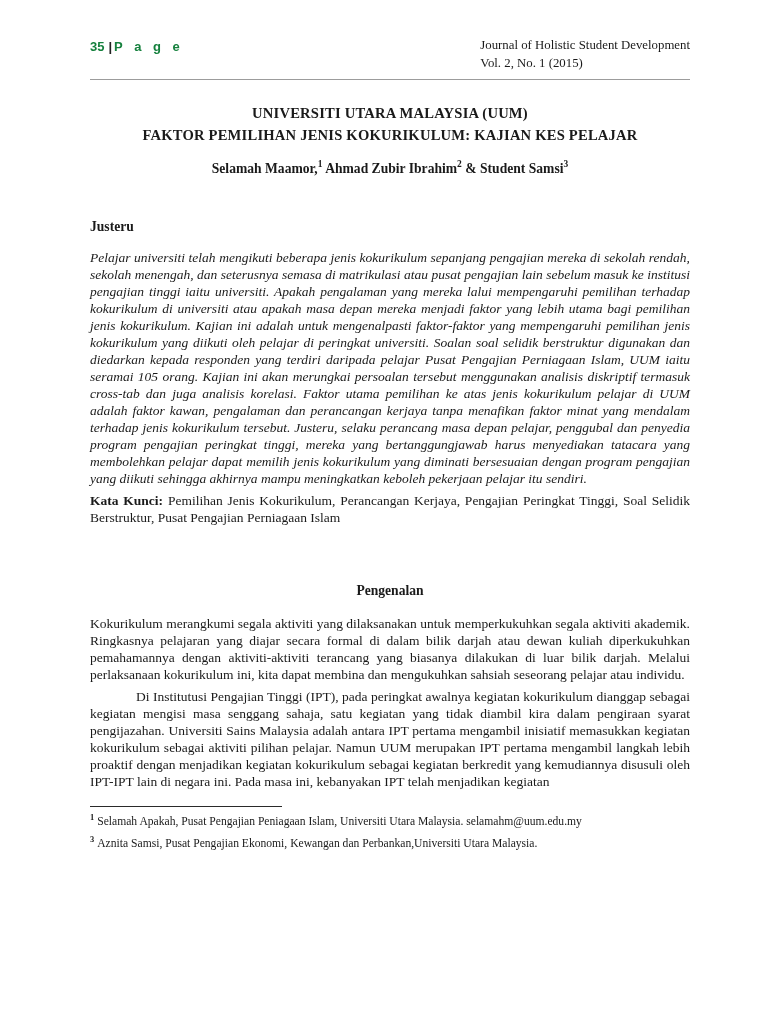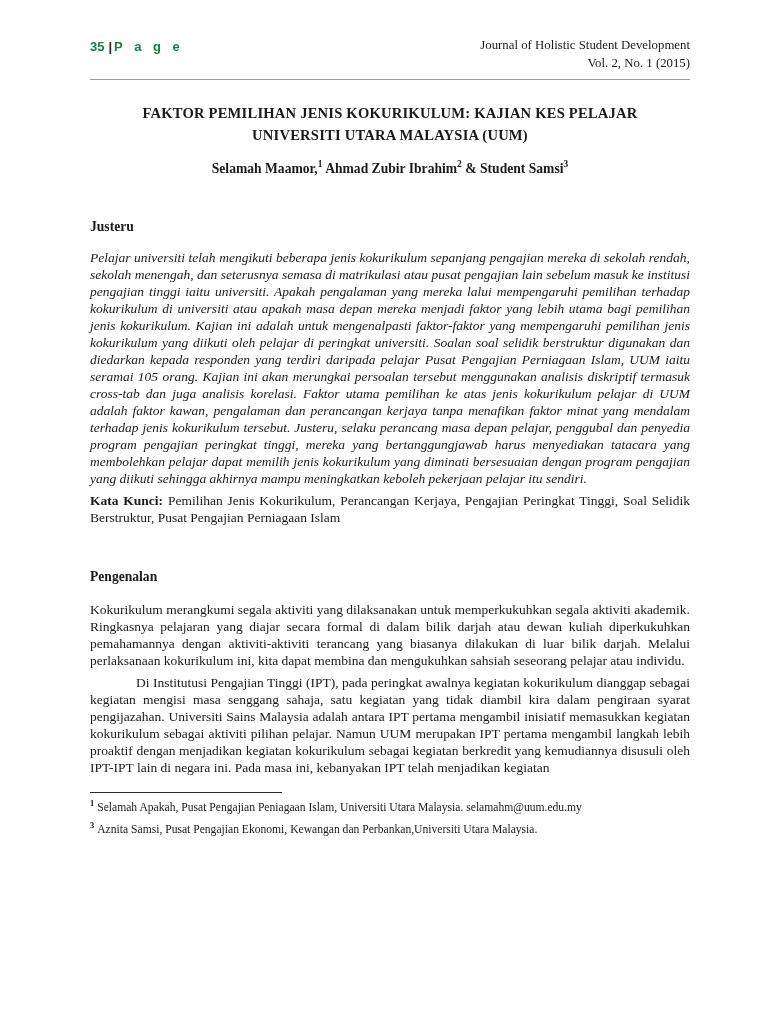--- a/index.html
+++ b/index.html
@@ -33,21 +33,20 @@
     font-size: 13px;
     font-weight: bold;
     color: #1a1a1a;
     white-space: nowrap;
     padding-top: 3px;
   }
   .rh-left .pg-num { color: #15803d; }
   .rh-left .pg-sep { color: #222; margin: 0 2px 0 4px; }
   .rh-left .pg-word { color: #15803d; letter-spacing: 4px; font-weight: bold; }
   .rh-right {
-    text-align: right;
     font-size: 12.8px;
     line-height: 18px;
     color: #1a1a1a;
   }
   .head-rule {
     border: none;
     border-top: 1px solid #9c9c9c;
     margin: 7px 0 0 0;
   }
   
@@ -82,21 +81,21 @@
     margin: 0;
   }
   .abstract-body {
     margin-top: 14px;
     font-style: italic;
   }
   .keywords {
     margin-top: 5px;
   }
   .keywords .kw-label { font-weight: bold; }
-  .intro-heading { margin-top: 43px; }
+  .intro-heading { margin-top: 57px; text-align: center; }
   .intro-p1 { margin-top: 16px; }
   .intro-p2 { margin-top: 5px; text-indent: 46px; }
   
   .footnote-rule {
     border: none;
     border-top: 1.6px solid #2a2a2a;
     width: 192px;
     margin: 16px 0 4px 0;
   }
   .footnotes {
@@ -122,22 +121,22 @@
       <span class="pg-num">35</span><span class="pg-sep">|</span><span class="pg-word">P a g e</span>
     </div>
     <div class="rh-right">
       <div>Journal of Holistic Student Development</div>
       <div>Vol. 2, No. 1 (2015)</div>
     </div>
   </div>
   <hr class="head-rule">
 
   <div class="article-title">
+    <div>UNIVERSITI UTARA MALAYSIA (UUM)</div>
     <div>FAKTOR PEMILIHAN JENIS KOKURIKULUM: KAJIAN KES PELAJAR</div>
-    <div>UNIVERSITI UTARA MALAYSIA (UUM)</div>
   </div>
   <div class="authors" id="authors-line"><span>Selamah Maamor,</span><sup>1</sup><span> </span><span>Ahmad Zubir Ibrahim</span><sup>2</sup><span> &amp; </span><span>Student Samsi</span><sup>3</sup></div>
 
   <div class="section-heading abstract-heading">Justeru</div>
   <p class="para abstract-body">Pelajar universiti telah mengikuti beberapa jenis kokurikulum sepanjang pengajian mereka di sekolah rendah, sekolah menengah, dan seterusnya semasa di matrikulasi atau pusat pengajian lain sebelum masuk ke institusi pengajian tinggi iaitu universiti. Apakah pengalaman yang mereka lalui mempengaruhi pemilihan terhadap kokurikulum di universiti atau apakah masa depan mereka menjadi faktor yang lebih utama bagi pemilihan jenis kokurikulum. Kajian ini adalah untuk mengenalpasti faktor-faktor yang mempengaruhi pemilihan jenis kokurikulum yang diikuti oleh pelajar di peringkat universiti. Soalan soal selidik berstruktur digunakan dan diedarkan kepada responden yang terdiri daripada pelajar Pusat Pengajian Perniagaan Islam, UUM iaitu seramai 105 orang. Kajian ini akan merungkai persoalan tersebut menggunakan analisis diskriptif termasuk cross-tab dan juga analisis korelasi. Faktor utama pemilihan ke atas jenis kokurikulum pelajar di UUM adalah faktor kawan, pengalaman dan perancangan kerjaya tanpa menafikan faktor minat yang mendalam terhadap jenis kokurikulum tersebut. Justeru, selaku perancang masa depan pelajar, penggubal dan penyedia program pengajian peringkat tinggi, mereka yang bertanggungjawab harus menyediakan tatacara yang membolehkan pelajar dapat memilih jenis kokurikulum yang diminati bersesuaian dengan program pengajian yang diikuti sehingga akhirnya mampu meningkatkan keboleh pekerjaan pelajar itu sendiri.</p>
 
   <p class="para keywords"><span class="kw-label">Kata Kunci:</span><span> Pemilihan Jenis Kokurikulum, Perancangan Kerjaya, Pengajian Peringkat Tinggi, Soal Selidik Berstruktur, Pusat Pengajian Perniagaan Islam</span></p>
 
   <div class="section-heading intro-heading">Pengenalan</div>
   <p class="para intro-p1">Kokurikulum merangkumi segala aktiviti yang dilaksanakan untuk memperkukuhkan segala aktiviti akademik. Ringkasnya pelajaran yang diajar secara formal di dalam bilik darjah atau dewan kuliah diperkukuhkan pemahamannya dengan aktiviti-aktiviti terancang yang biasanya dilakukan di luar bilik darjah. Melalui perlaksanaan kokurikulum ini, kita dapat membina dan mengukuhkan sahsiah seseorang pelajar atau individu.</p>

